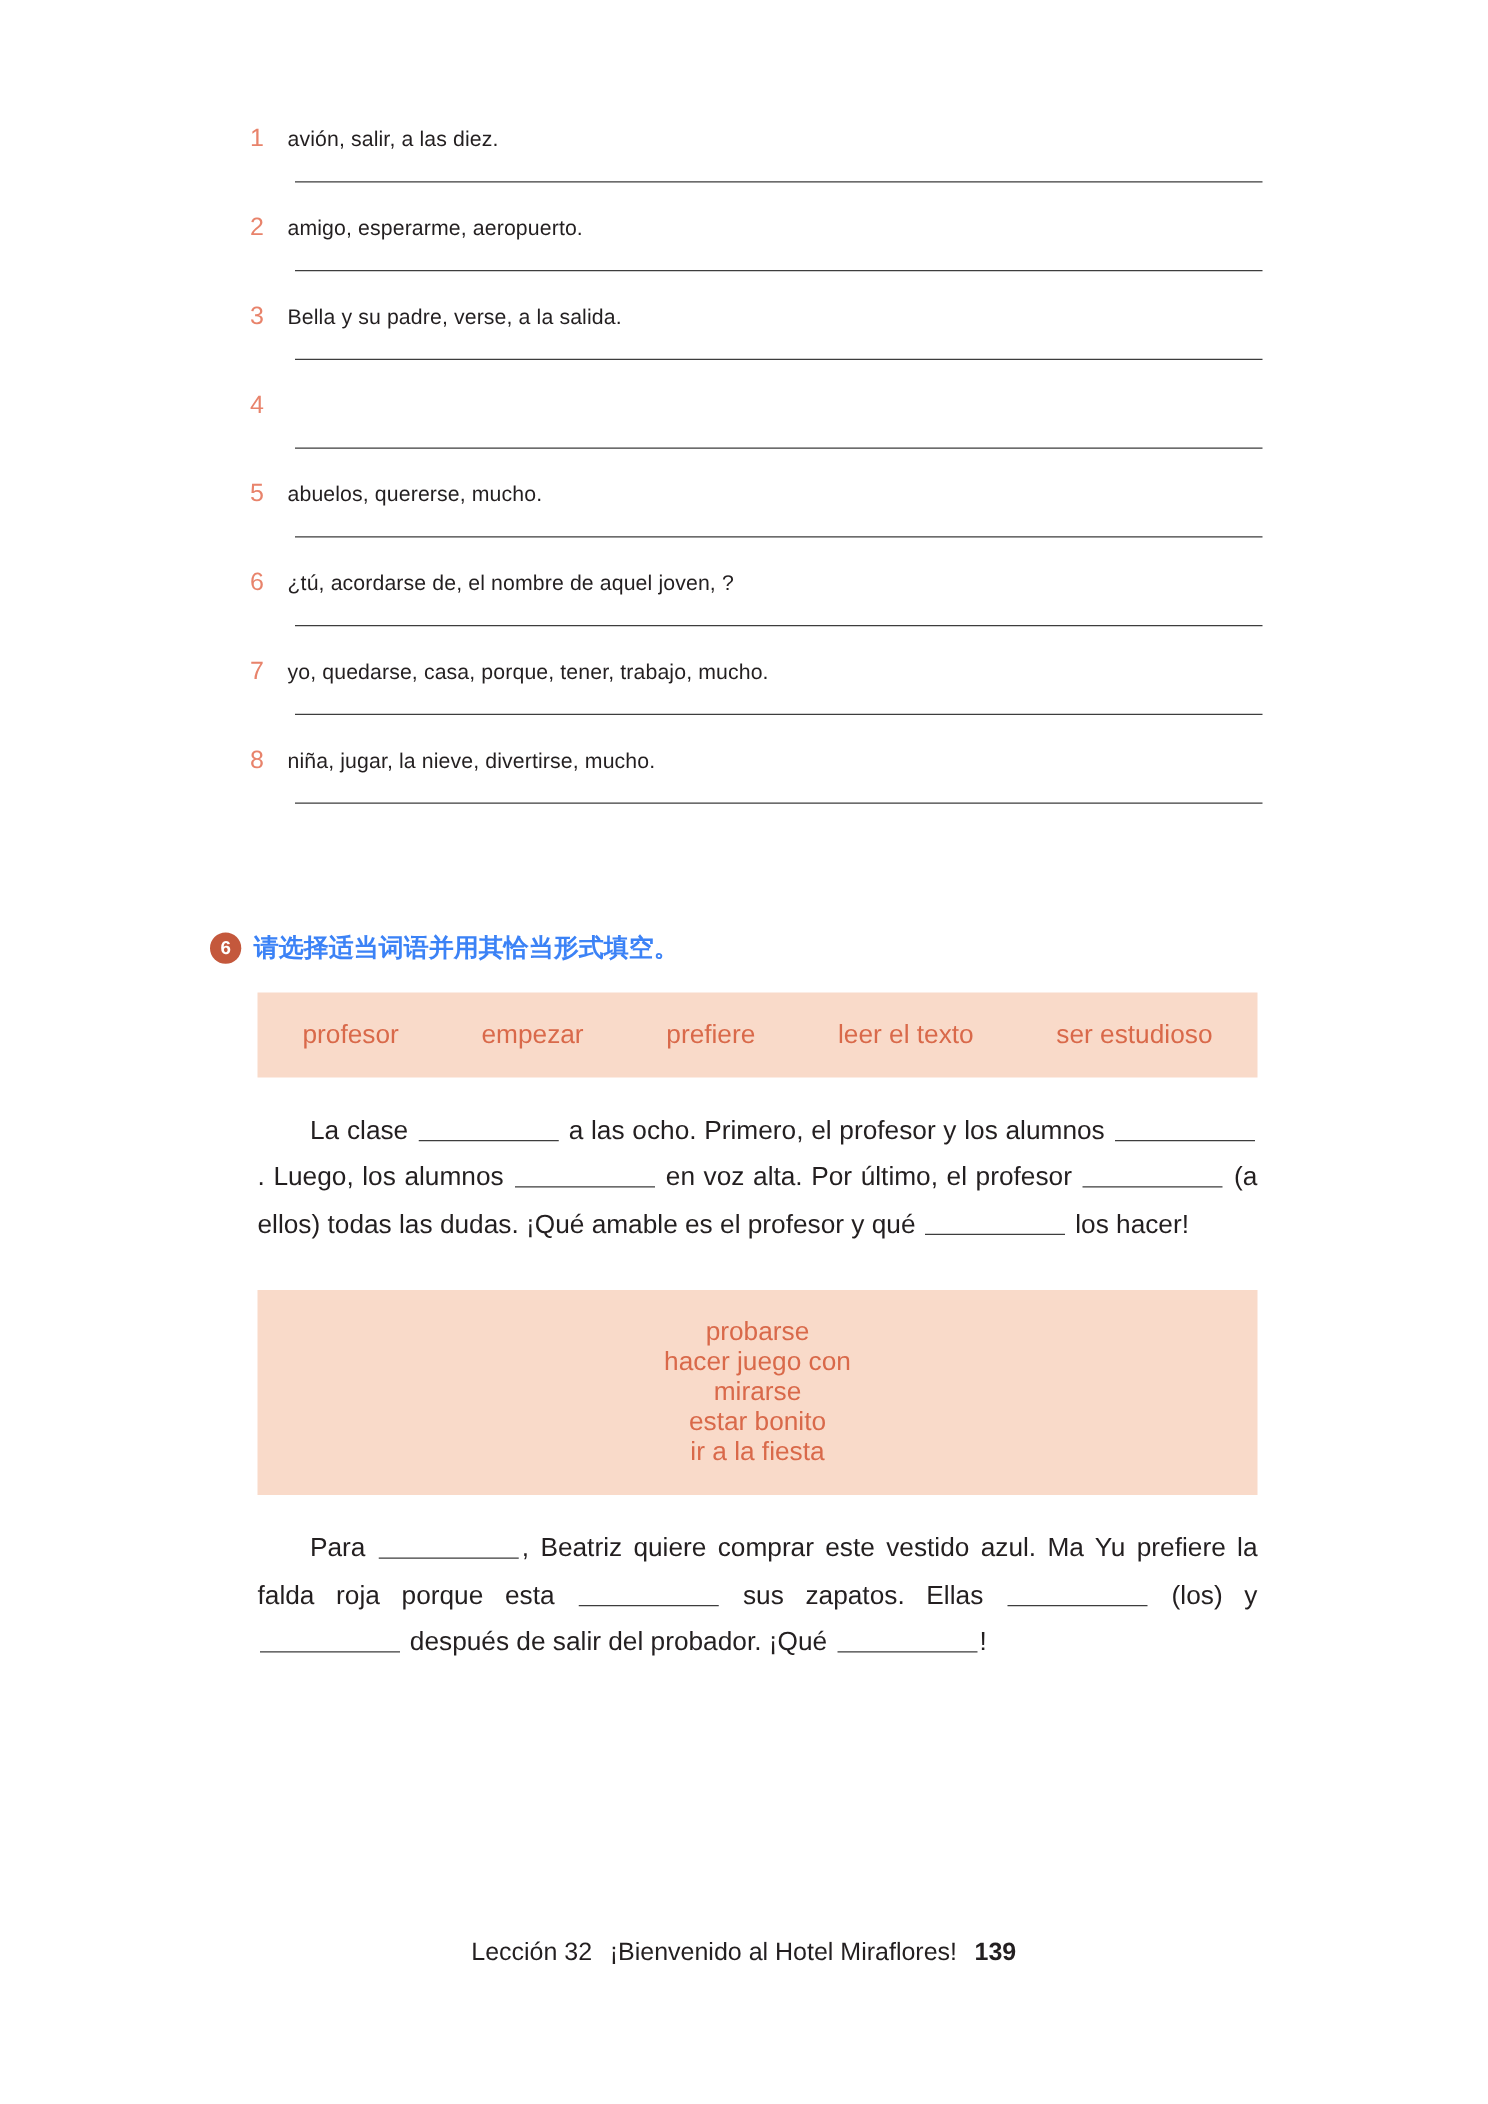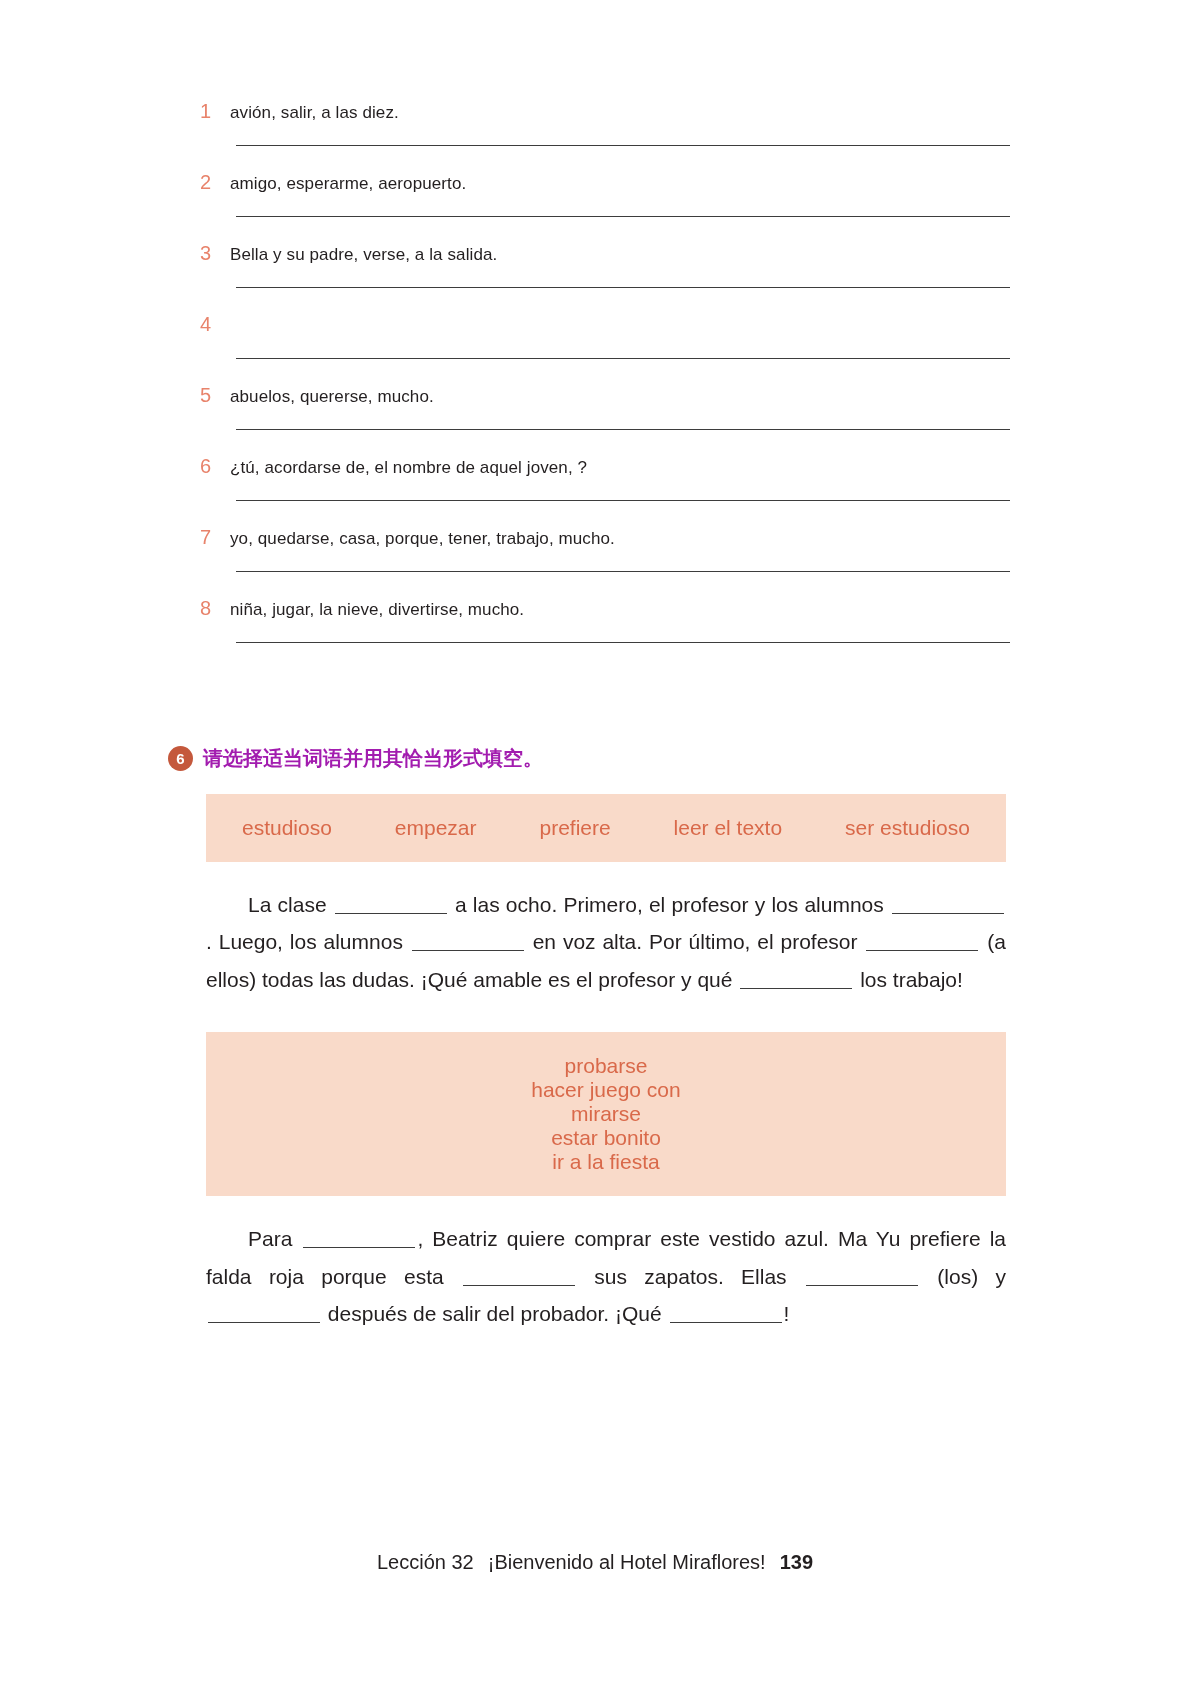--- a/index.html
+++ b/index.html
@@ -76,21 +76,21 @@
     font-size: 15px;
     font-weight: bold;
     display: flex;
     align-items: center;
     justify-content: center;
     flex: 0 0 25px;
   }
   .ex-title {
     font-size: 20px;
     font-weight: bold;
-    color: #a21caf;
+    color: #3b82f6;
     font-family: "DejaVu Sans", sans-serif;
   }
 
   .wordbank {
     background: #f9dac9;
     margin-top: 22px;
     margin-left: 38px;
     width: 800px;
     box-sizing: border-box;
     padding: 22px 36px;
@@ -213,38 +213,38 @@
   </div>
 
   <div class="ex6">
 
     <div class="ex-header">
       <span class="circle-num">6</span>
       <span class="ex-title">请选择适当词语并用其恰当形式填空。</span>
     </div>
 
     <div class="wordbank">
-      <span>estudioso</span>
+      <span>profesor</span>
       <span>empezar</span>
       <span>prefiere</span>
       <span>leer el texto</span>
       <span>ser estudioso</span>
     </div>
 
     <div class="para">
       <span class="indent"></span><span>La clase</span>
       <span class="blank"></span>
       <span>a las ocho. Primero, el profesor y los alumnos</span>
       <span class="blank"></span><span>. Luego, los alumnos</span>
       <span class="blank"></span>
       <span>en voz alta. Por último, el profesor</span>
       <span class="blank"></span>
       <span>(a ellos) todas las dudas. ¡Qué amable es el profesor y qué</span>
       <span class="blank"></span>
-      <span>los trabajo!</span>
+      <span>los hacer!</span>
     </div>
 
     <div class="wordbank tight" style="margin-top:34px;flex-direction:column;">
       <span>probarse</span>
       <span>hacer juego con</span>
       <span>mirarse</span>
       <span>estar bonito</span>
       <span>ir a la fiesta</span>
     </div>
 

